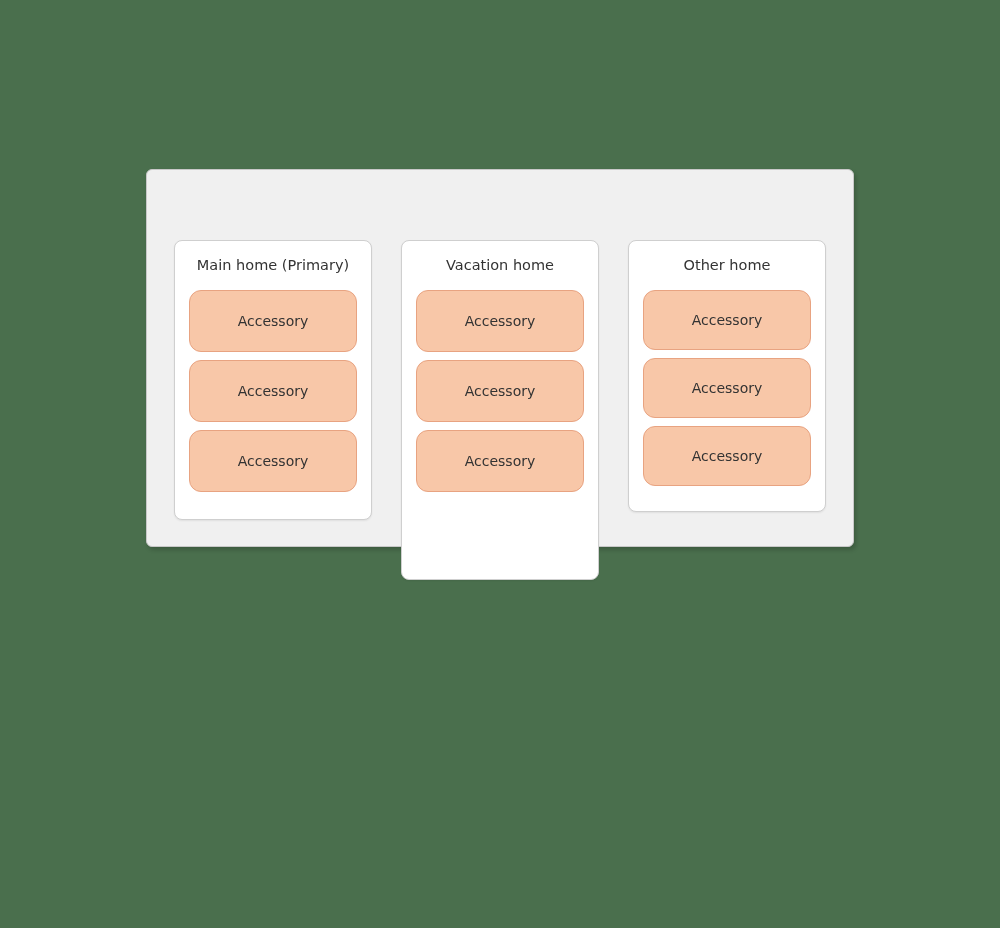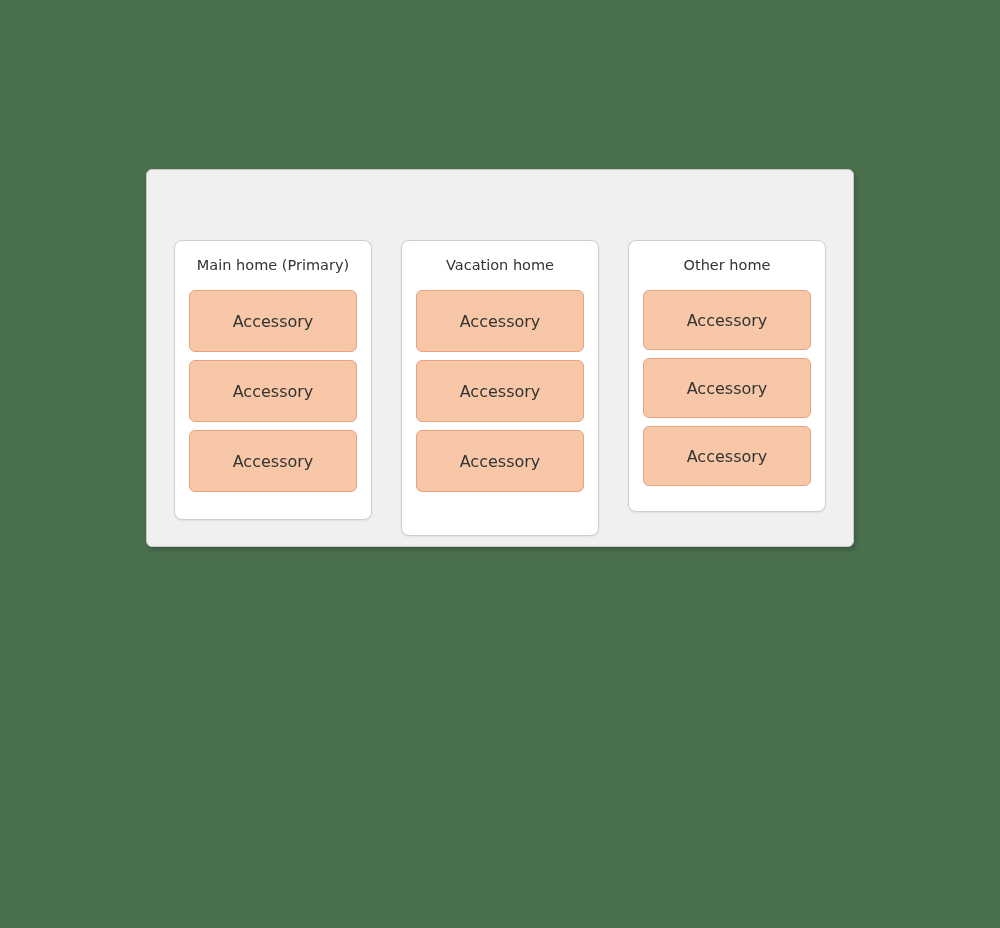--- a/index.html
+++ b/index.html
@@ -58,21 +58,21 @@
     border: 1px solid #cfcfcf;
     border-radius: 8px;
     box-shadow: 0 1px 2px rgba(0, 0, 0, 0.07);
     padding: 16px 14px 18px 14px;
     display: flex;
     flex-direction: column;
     align-items: stretch;
   }
 
   .home-card.col-1 { width: 198px; height: 280px; }
-  .home-card.col-2 { width: 198px; height: 296px; }
+  .home-card.col-2 { width: 198px; height: 340px; }
   .home-card.col-3 { width: 198px; height: 272px; }
 
   .home-card-title {
     text-align: center;
     font-size: 14.5px;
     font-weight: normal;
     color: #333333;
     margin-bottom: 17px;
     white-space: nowrap;
   }
@@ -81,25 +81,25 @@
     display: flex;
     flex-direction: column;
     gap: 8px;
   }
 
   .accessory-box {
     box-sizing: border-box;
     height: 62px;
     background: #f8c7a8;
     border: 1px solid #e8a381;
-    border-radius: 6px;
+    border-radius: 12px;
     display: flex;
     align-items: center;
     justify-content: center;
-    font-size: 16px;
+    font-size: 14px;
     color: #333333;
   }
 
   .col-3 .accessory-box { height: 60px; }
 </style>
 </head>
 <body>
 
 <div id="home-manager-panel">
 

